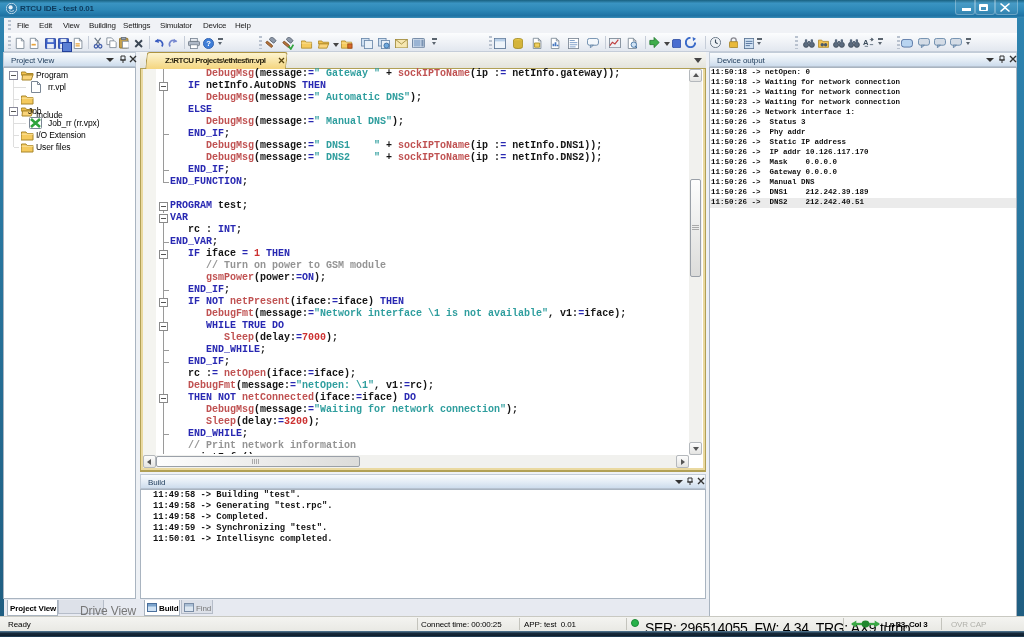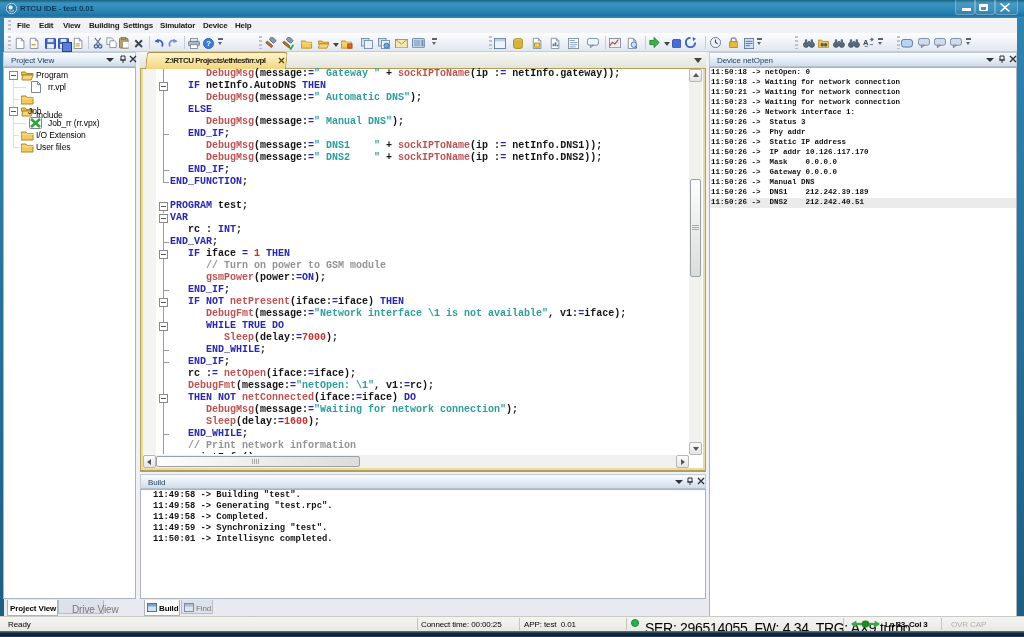--- a/index.html
+++ b/index.html
@@ -2,21 +2,21 @@
 <html><head><meta charset="utf-8"><style>
 html,body{margin:0;padding:0}
 body{width:1024px;height:637px;position:relative;overflow:hidden;background:#eef1f5;font-family:"Liberation Sans",sans-serif;}
 .a{position:absolute}
 .hdr{position:absolute;height:15px;background:linear-gradient(#f9fbfd,#e3ecf5 55%,#cddcec);border:1px solid #c2ccd8;border-bottom:1px solid #b6c2d0;box-sizing:border-box;font-size:8px;color:#1c3a5a}
 .hdr span.t{position:absolute;left:7px;top:3px;font-size:8px;letter-spacing:-0.1px}
 .pane{position:absolute;background:#fff;border:1px solid #a9b4c0;box-sizing:border-box}
 .tri{width:0;height:0;position:absolute}
 pre{margin:0;position:absolute;font-family:"Liberation Mono",monospace;font-weight:bold;white-space:pre}
 .k{color:#2828b2}.f{color:#c05252}.s{color:#2f9e9e}.c{color:#949494}.n{color:#cc3030}.e{color:#2828b2}
-.mi{position:absolute;top:21px;font-size:8px;letter-spacing:-0.2px;color:#1a1a1a;font-weight:bold}
+.mi{position:absolute;top:21px;font-size:8px;letter-spacing:-0.2px;color:#1a1a1a;font-weight:normal}
 .grip{position:absolute;width:3px;background:repeating-linear-gradient(#b9c2cf 0 2px,transparent 2px 4px)}
 .sep{position:absolute;width:1px;background:#c6cdd8}
 .thumb{position:absolute;background:linear-gradient(90deg,#fdfdfd,#dcdcda);border:1px solid #9aa0a8;border-radius:2px;box-sizing:border-box}
 .thumbh{position:absolute;background:linear-gradient(#fdfdfd,#dcdcda);border:1px solid #9aa0a8;border-radius:2px;box-sizing:border-box}
 .sbtn{position:absolute;background:linear-gradient(#fcfcfc,#e4e4e2);border:1px solid #b4b8bc;box-sizing:border-box;border-radius:2px}
 .fold{position:absolute;width:9px;height:9px;background:#fff;border:1px solid #8a8a8a;box-sizing:border-box}
 .fold:after{content:"";position:absolute;left:1px;right:1px;top:3px;height:1px;background:#555}
 .tick{position:absolute;width:5px;height:1px;background:#9a9a9a}
 .vline{position:absolute;width:1px;background:#9a9a9a}
 .tl{position:absolute;background:#c8c8c8}
@@ -390,21 +390,21 @@
    <span class="k">IF NOT</span> <span class="f">netPresent</span>(iface:<span class="e">=</span>iface) <span class="k">THEN</span>
       <span class="f">DebugFmt</span>(message:<span class="e">=</span><span class="s">"Network interface \1 is not available"</span>, v1:<span class="e">=</span>iface);
       <span class="k">WHILE TRUE DO</span>
          <span class="f">Sleep</span>(delay:<span class="e">=</span><span class="n">7000</span>);
       <span class="k">END_WHILE</span>;
    <span class="k">END_IF</span>;
    rc :<span class="e">=</span> <span class="f">netOpen</span>(iface:<span class="e">=</span>iface);
    <span class="f">DebugFmt</span>(message:<span class="e">=</span><span class="s">"netOpen: \1"</span>, v1:<span class="e">=</span>rc);
    <span class="k">THEN NOT</span> <span class="f">netConnected</span>(iface:<span class="e">=</span>iface) <span class="k">DO</span>
       <span class="f">DebugMsg</span>(message:<span class="e">=</span><span class="s">"Waiting for network connection"</span>);
-      <span class="f">Sleep</span>(delay:<span class="e">=</span><span class="n">1600</span>);
+      <span class="f">Sleep</span>(delay:<span class="e">=</span><span class="n">3200</span>);
    <span class="k">END_WHILE</span>;
    <span class="c">// Print network information</span>
    printInfo();</pre>
 
 <div class="a" style="left:689px;top:69px;width:13px;height:386px;background:#f1f1ee"></div>
 <div class="sbtn" style="left:689px;top:69px;width:13px;height:13px"></div>
 <div class="tri" style="left:693px;top:73px;border-left:3px solid transparent;border-right:3px solid transparent;border-bottom:4px solid #555"></div>
 <div class="sbtn" style="left:689px;top:442px;width:13px;height:13px"></div>
 <div class="tri" style="left:693px;top:447px;border-left:3px solid transparent;border-right:3px solid transparent;border-top:4px solid #555"></div>
 <div class="thumbh" style="left:690px;top:179px;width:11px;height:98px"></div>
@@ -429,21 +429,21 @@
     <path d="M1 1 L7 7 M7 1 L1 7" stroke="#333" stroke-width="1.4"></path>
   </svg>
 <div class="pane" style="left:140px;top:489px;width:566px;height:110px"></div>
 <pre style="left:153px;top:490px;font-size:8.8px;line-height:11px;color:#111">11:49:58 -&gt; Building "test".
 11:49:58 -&gt; Generating "test.rpc".
 11:49:58 -&gt; Completed.
 11:49:59 -&gt; Synchronizing "test".
 11:50:01 -&gt; Intellisync completed.</pre>
 
 <div class="hdr" style="left:709px;top:52px;width:308px">
-    <span class="t">Device netOpen</span>
+    <span class="t">Device output</span>
   </div>
 <div class="tri" style="left:986px;top:58px;border-left:4px solid transparent;border-right:4px solid transparent;border-top:4px solid #333"></div>
 <svg class="a" style="left:998px;top:55px" width="8" height="9">
     <path d="M2 1 h4 v4 h-4 z M1 5 h6 M4 5 v3" stroke="#333" fill="none"></path>
   </svg>
 <svg class="a" style="left:1009px;top:55px" width="8" height="8">
     <path d="M1 1 L7 7 M7 1 L1 7" stroke="#333" stroke-width="1.4"></path>
   </svg>
 <div class="pane" style="left:709px;top:67px;width:308px;height:538px"></div>
 <div class="a" style="left:710px;top:198px;width:306px;height:10px;background:#ebebeb"></div>
@@ -468,21 +468,21 @@
 <div class="sbtn" style="left:1005px;top:605px;width:12px;height:12px"></div>
 <div class="tri" style="left:1010px;top:608px;border-top:3px solid transparent;border-bottom:3px solid transparent;border-left:4px solid #555"></div>
 <div class="thumb" style="left:722px;top:606px;width:61px;height:10px"></div>
 <div class="a" style="left:748px;top:609px;width:7px;height:4px;background:repeating-linear-gradient(90deg,#aaa 0 1px,transparent 1px 2px)"></div>
 
 <div class="a" style="left:4px;top:599px;width:1013px;height:17px;background:#e7eaf1"></div>
 <div class="a" style="left:709px;top:599px;width:308px;height:17px;background:#fff;border-left:1px solid #a9b4c0;border-right:1px solid #a9b4c0;box-sizing:border-box"></div>
 <div class="a" style="left:7px;top:600px;width:51px;height:16px;background:#fff;border:1px solid #a9b4c0;border-top:none;box-sizing:border-box"></div>
 <div class="ti" style="left:10px;top:604px;font-weight:bold;font-size:8px">Project View</div>
 <div class="a" style="left:58px;top:600px;width:46px;height:14px;background:#dde1e9;border:1px solid #b6bdc9;border-top:none;box-sizing:border-box"></div>
-<div class="ti" style="left:72px;top:604px;color:#777;font-size:10px">Drive View</div>
+<div class="ti" style="left:80px;top:604px;color:#777;font-size:12px">Drive View</div>
 <div class="a" style="left:144px;top:600px;width:36px;height:16px;background:#fff;border:1px solid #a9b4c0;border-top:none;box-sizing:border-box"></div>
 <svg class="a" style="left:147px;top:603px" width="10" height="9">
     <rect x="0.5" y="0.5" width="9" height="8" fill="#cfe2f4" stroke="#4a6f9c"></rect>
     <rect x="1" y="1" width="8" height="2.5" fill="#7ba3cc"></rect>
   </svg>
 <div class="ti" style="left:159px;top:604px;font-weight:bold;font-size:8px">Build</div>
 <div class="a" style="left:181px;top:600px;width:32px;height:14px;background:#dde1e9;border:1px solid #b6bdc9;border-top:none;box-sizing:border-box"></div>
 <svg class="a" style="left:184px;top:603px" width="10" height="9">
     <rect x="0.5" y="0.5" width="9" height="8" fill="#dce6f0" stroke="#7a8da6"></rect>
     <rect x="1" y="1" width="8" height="2.5" fill="#a8bdd4"></rect>

